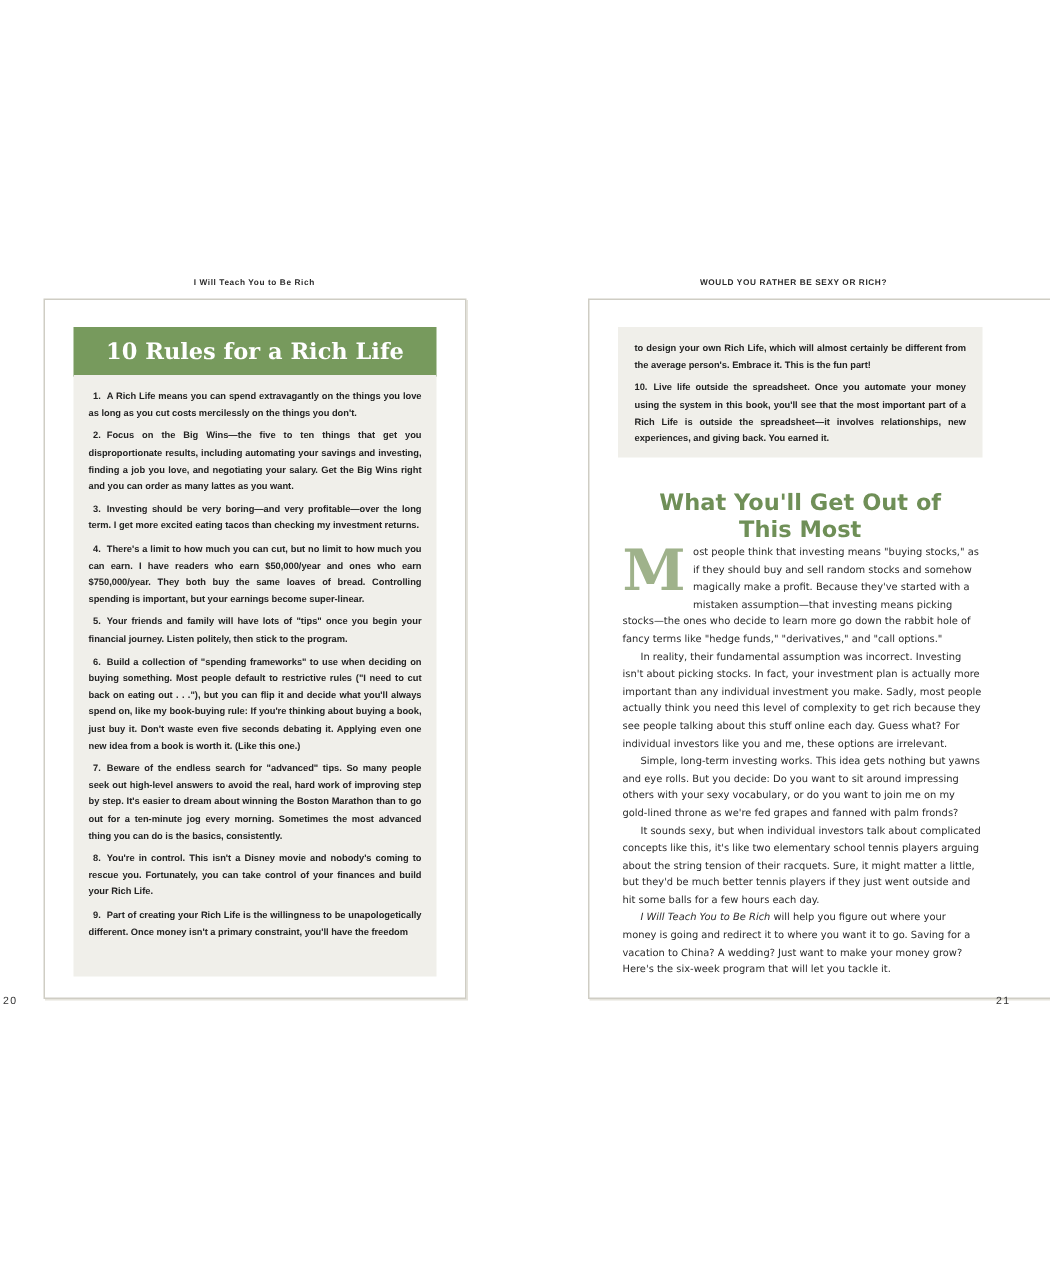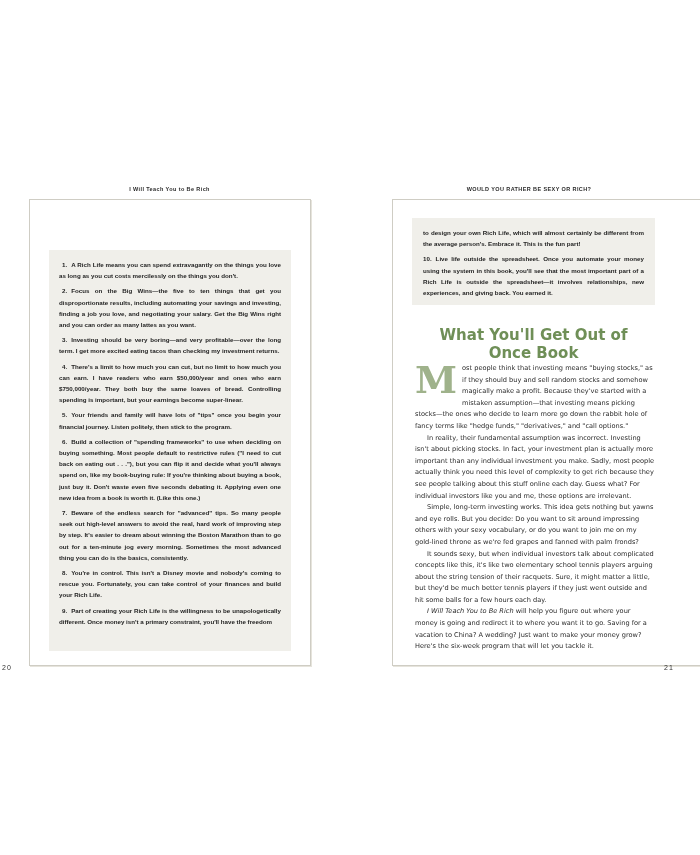--- a/index.html
+++ b/index.html
@@ -55,20 +55,21 @@
   .folio { position: absolute; top: 664px; font-size: 7px; color: #333; letter-spacing: 1px; }
   .folio-left { left: 2px; }
   .folio-right { left: 664px; }
   em { font-style: italic; }
 </style>
 </head>
 <body>
 
 <div class="running-head rh-left">I Will Teach You to Be Rich</div>
 <div class="page-frame frame-left">
+  <div class="banner">10 Rules for a Rich Life</div>
   <div class="rules-box rules-left">
     <p class="rule"><span class="num">1.</span><span>A Rich Life means you can spend extravagantly on the things you love as long as you cut costs mercilessly on the things you don't.</span></p>
     <p class="rule"><span class="num">2.</span><span>Focus on the Big Wins—the five to ten things that get you disproportionate results, including automating your savings and investing, finding a job you love, and negotiating your salary. Get the Big Wins right and you can order as many lattes as you want.</span></p>
     <p class="rule"><span class="num">3.</span><span>Investing should be very boring—and very profitable—over the long term. I get more excited eating tacos than checking my investment returns.</span></p>
     <p class="rule"><span class="num">4.</span><span>There's a limit to how much you can cut, but no limit to how much you can earn. I have readers who earn $50,000/year and ones who earn $750,000/year. They both buy the same loaves of bread. Controlling spending is important, but your earnings become super-linear.</span></p>
     <p class="rule"><span class="num">5.</span><span>Your friends and family will have lots of "tips" once you begin your financial journey. Listen politely, then stick to the program.</span></p>
     <p class="rule"><span class="num">6.</span><span>Build a collection of "spending frameworks" to use when deciding on buying something. Most people default to restrictive rules ("I need to cut back on eating out . . ."), but you can flip it and decide what you'll always spend on, like my book-buying rule: If you're thinking about buying a book, just buy it. Don't waste even five seconds debating it. Applying even one new idea from a book is worth it. (Like this one.)</span></p>
     <p class="rule"><span class="num">7.</span><span>Beware of the endless search for "advanced" tips. So many people seek out high-level answers to avoid the real, hard work of improving step by step. It's easier to dream about winning the Boston Marathon than to go out for a ten-minute jog every morning. Sometimes the most advanced thing you can do is the basics, consistently.</span></p>
     <p class="rule"><span class="num">8.</span><span>You're in control. This isn't a Disney movie and nobody's coming to rescue you. Fortunately, you can take control of your finances and build your Rich Life.</span></p>
     <p class="rule"><span class="num">9.</span><span>Part of creating your Rich Life is the willingness to be unapologetically different. Once money isn't a primary constraint, you'll have the freedom</span></p>
@@ -77,21 +78,21 @@
 <div class="folio folio-left">20</div>
 
 <div class="running-head rh-right">Would You Rather Be Sexy or Rich?</div>
 <div class="page-frame frame-right">
   <div class="rules-box rules-right">
     <p class="rule"><span>to design your own Rich Life, which will almost certainly be different from the average person's. Embrace it. This is the fun part!</span></p>
     <p class="rule"><span class="num" style="margin-left:0">10.</span><span>Live life outside the spreadsheet. Once you automate your money using the system in this book, you'll see that the most important part of a Rich Life is outside the spreadsheet—it involves relationships, new experiences, and giving back. You earned it.</span></p>
   </div>
   <div class="section-title">
     <div>What You'll Get Out of</div>
-    <div>Once Book</div>
+    <div>This Most</div>
   </div>
   <div class="body-text">
     <p class="first"><span class="dropcap">M</span><span>ost people think that investing means "buying stocks," as if they should buy and sell random stocks and somehow magically make a profit. Because they've started with a mistaken assumption—that investing means picking stocks—the ones who decide to learn more go down the rabbit hole of fancy terms like "hedge funds," "derivatives," and "call options."</span></p>
     <p>In reality, their fundamental assumption was incorrect. Investing isn't about picking stocks. In fact, your investment plan is actually more important than any individual investment you make. Sadly, most people actually think you need this level of complexity to get rich because they see people talking about this stuff online each day. Guess what? For individual investors like you and me, these options are irrelevant.</p>
     <p>Simple, long-term investing works. This idea gets nothing but yawns and eye rolls. But you decide: Do you want to sit around impressing others with your sexy vocabulary, or do you want to join me on my gold-lined throne as we're fed grapes and fanned with palm fronds?</p>
     <p>It sounds sexy, but when individual investors talk about complicated concepts like this, it's like two elementary school tennis players arguing about the string tension of their racquets. Sure, it might matter a little, but they'd be much better tennis players if they just went outside and hit some balls for a few hours each day.</p>
     <p><em>I Will Teach You to Be Rich</em><span> will help you figure out where your money is going and redirect it to where you want it to go. Saving for a vacation to China? A wedding? Just want to make your money grow? Here's the six-week program that will let you tackle it.</span></p>
   </div>
 </div>
 <div class="folio folio-right">21</div>

